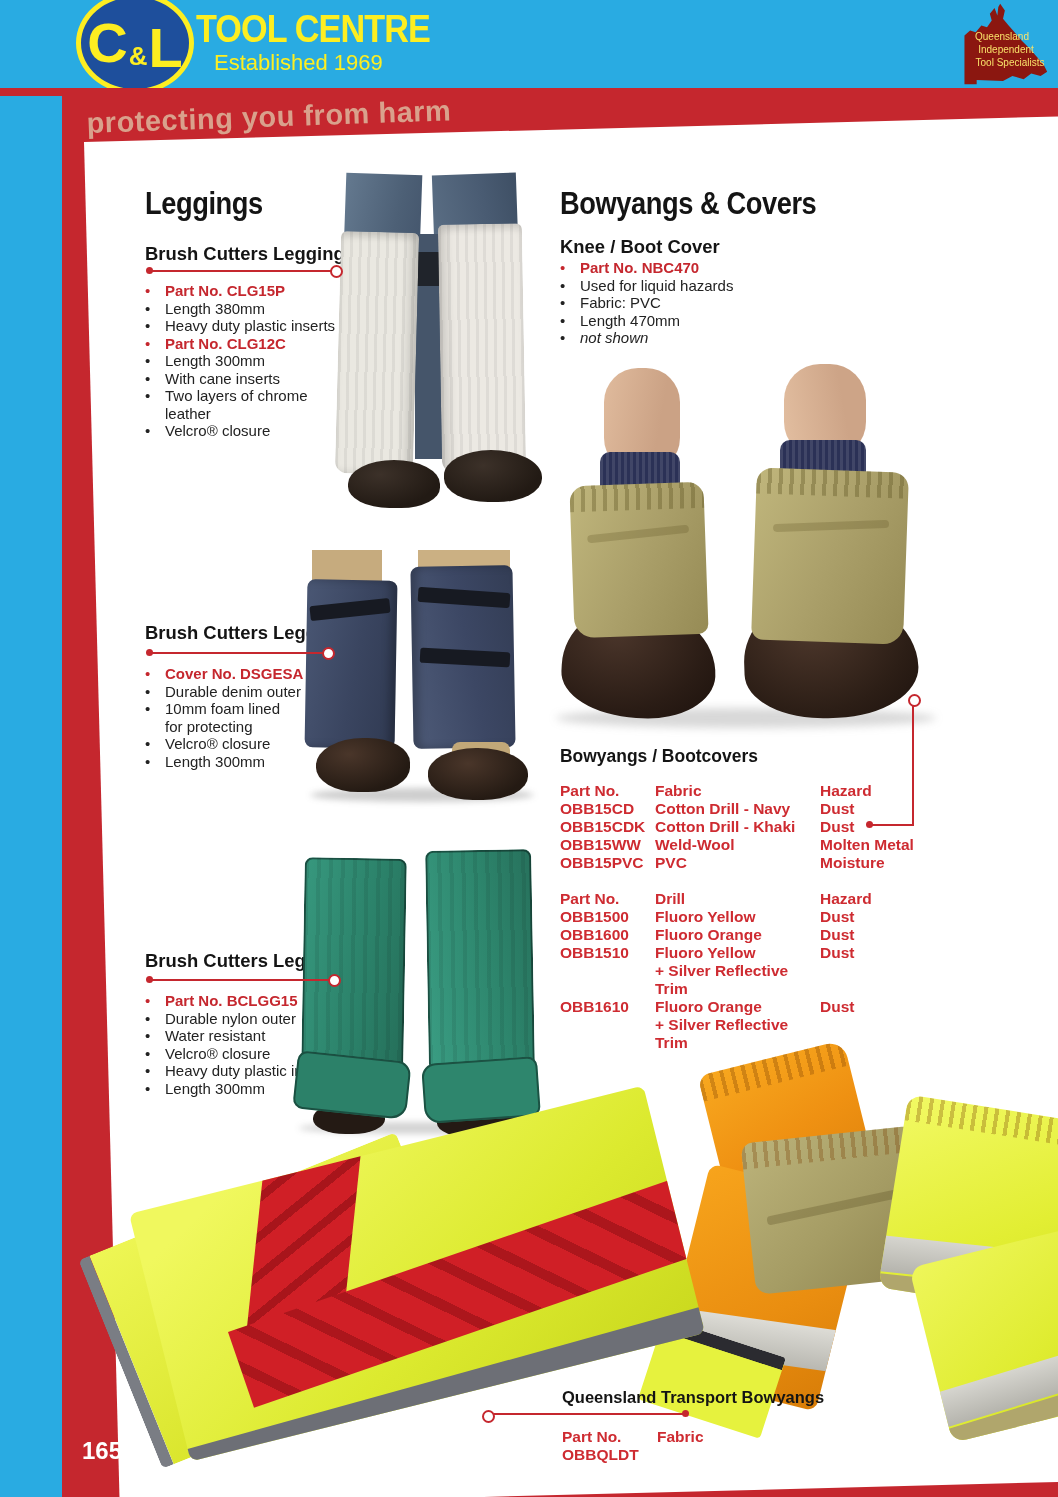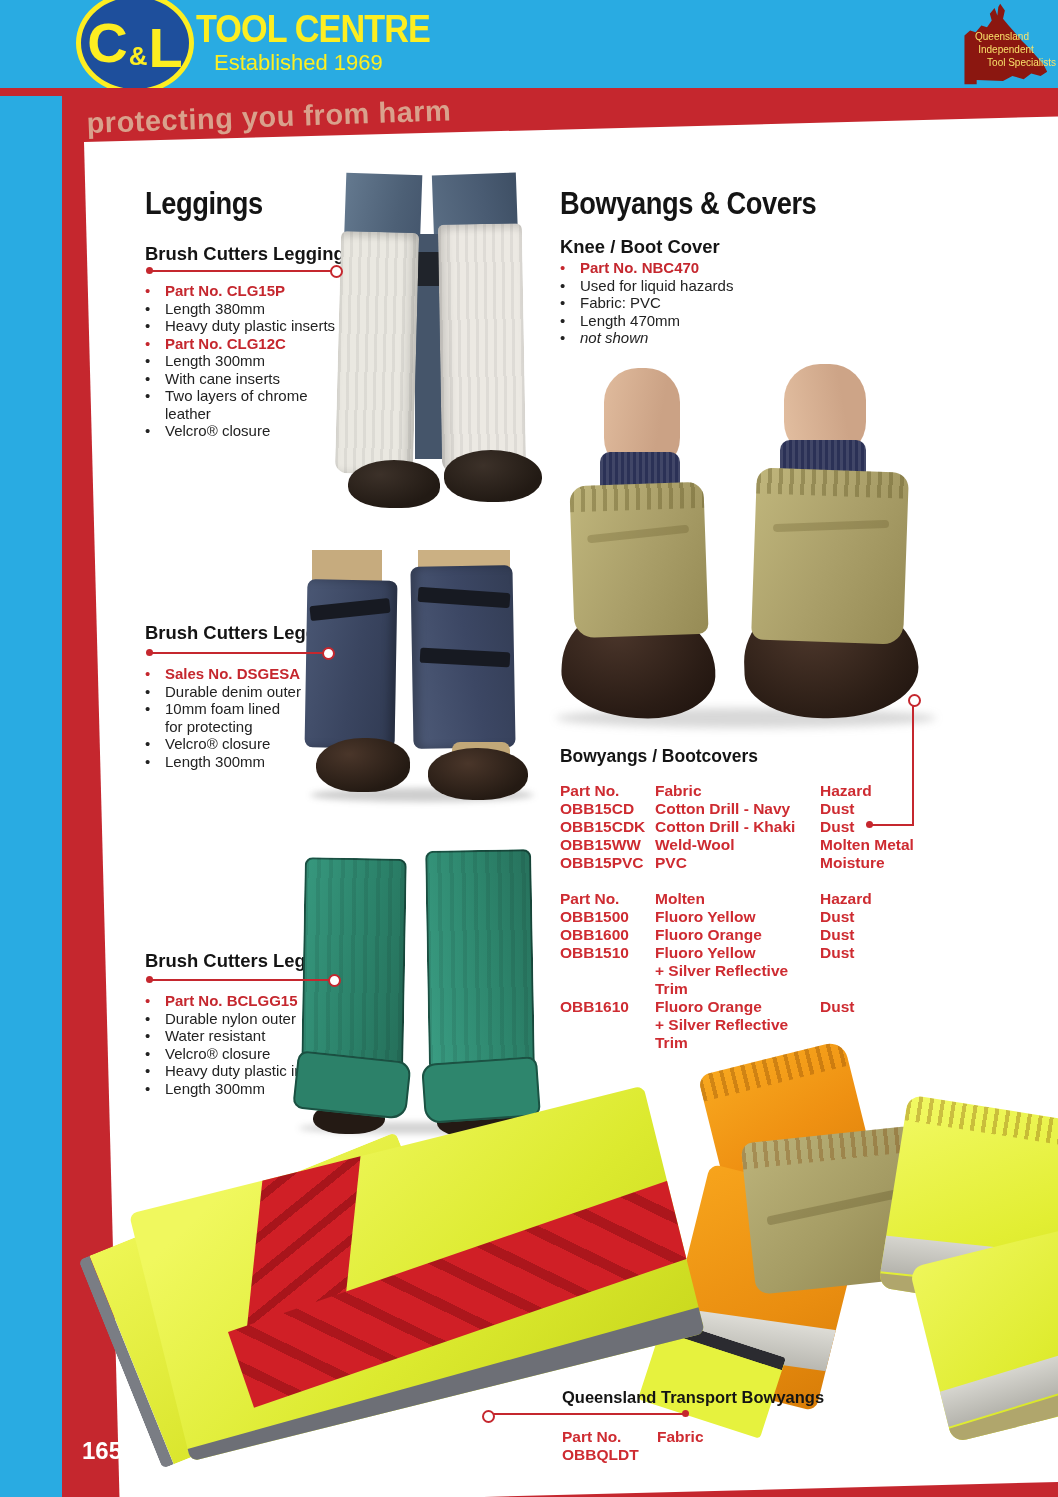--- a/index.html
+++ b/index.html
@@ -21,21 +21,21 @@
   .address{position:absolute;left:418px;top:5px;font-size:24px;line-height:27px;font-weight:bold;
            color:#1b1c55;white-space:nowrap;}
   .qld-badge{position:absolute;left:948px;top:0;width:108px;height:88px;}
   .qld-map{position:absolute;left:8px;top:2px;width:94px;height:84px;background:#8b1710;
     clip-path:polygon(47% 2%,52% 10%,50% 20%,56% 28%,63% 37%,70% 46%,78% 55%,85% 64%,93% 74%,97% 83%,
       90% 88%,80% 85%,72% 92%,60% 88%,50% 94%,22% 93%,22% 98%,9% 98%,9% 40%,15% 34%,21% 36%,27% 28%,
       33% 30%,38% 22%,36% 14%,41% 7%,44% 16%,45% 6%);}
   .qld-text{position:absolute;left:0;top:30px;width:108px;color:#f9e26a;font-size:10px;line-height:13px;
             font-weight:normal;text-align:center;}
   .qld-text div:nth-child(2){padding-left:8px;}
-  .qld-text div:nth-child(3){padding-left:16px;text-align:right;}
+  .qld-text div:nth-child(3){padding-left:16px;}
   .red-bar{left:0;top:88px;width:1058px;height:8px;background:#c5272e;z-index:10;}
 
   
   .sidebar{left:0;top:96px;width:62px;height:1401px;background:#29abe2;z-index:9;}
   .vtext{position:absolute;writing-mode:vertical-rl;transform:rotate(180deg);font-weight:bold;
          color:#1b1c55;white-space:nowrap;}
   .side-email{left:14px;top:160px;height:410px;font-size:27px;}
   .side-phone{left:11px;top:870px;height:350px;font-size:31px;letter-spacing:1px;}
 
   
@@ -258,21 +258,21 @@
       </div>
     </div>
 
   <div class="abs content sec-h" style="left:145px;top:622px;">Brush Cutters Leggings</div>
   <div class="ldot" style="left:146px;top:649px;"></div>
   <div class="lline" style="left:150px;top:652px;width:174px;"></div>
   <div class="lring" style="left:322px;top:647px;"></div>
   <div class="abs content blist" style="left:145px;top:665px;width:200px;">
       <div class="brow red">
         <span class="dot">•</span>
-        <span class="txt">Sales No. DSGESA</span>
+        <span class="txt">Cover No. DSGESA</span>
       </div>
       <div class="brow">
         <span class="dot">•</span>
         <span class="txt">Durable denim outer</span>
       </div>
       <div class="brow">
         <span class="dot">•</span>
         <span class="txt">10mm foam lined</span>
       </div>
       <div class="bcont">for protecting</div>
@@ -424,21 +424,21 @@
       </div>
       <div class="trow">
         <div>OBB15PVC</div>
         <div>PVC</div>
         <div>Moisture</div>
       </div>
     </div>
   <div class="abs content rtable" style="left:560px;top:890px;width:360px;">
       <div class="trow thead">
         <div>Part No.</div>
-        <div>Molten</div>
+        <div>Drill</div>
         <div>Hazard</div>
       </div>
       <div class="trow">
         <div>OBB1500</div>
         <div>Fluoro Yellow</div>
         <div>Dust</div>
       </div>
       <div class="trow">
         <div>OBB1600</div>
         <div>Fluoro Orange</div>

